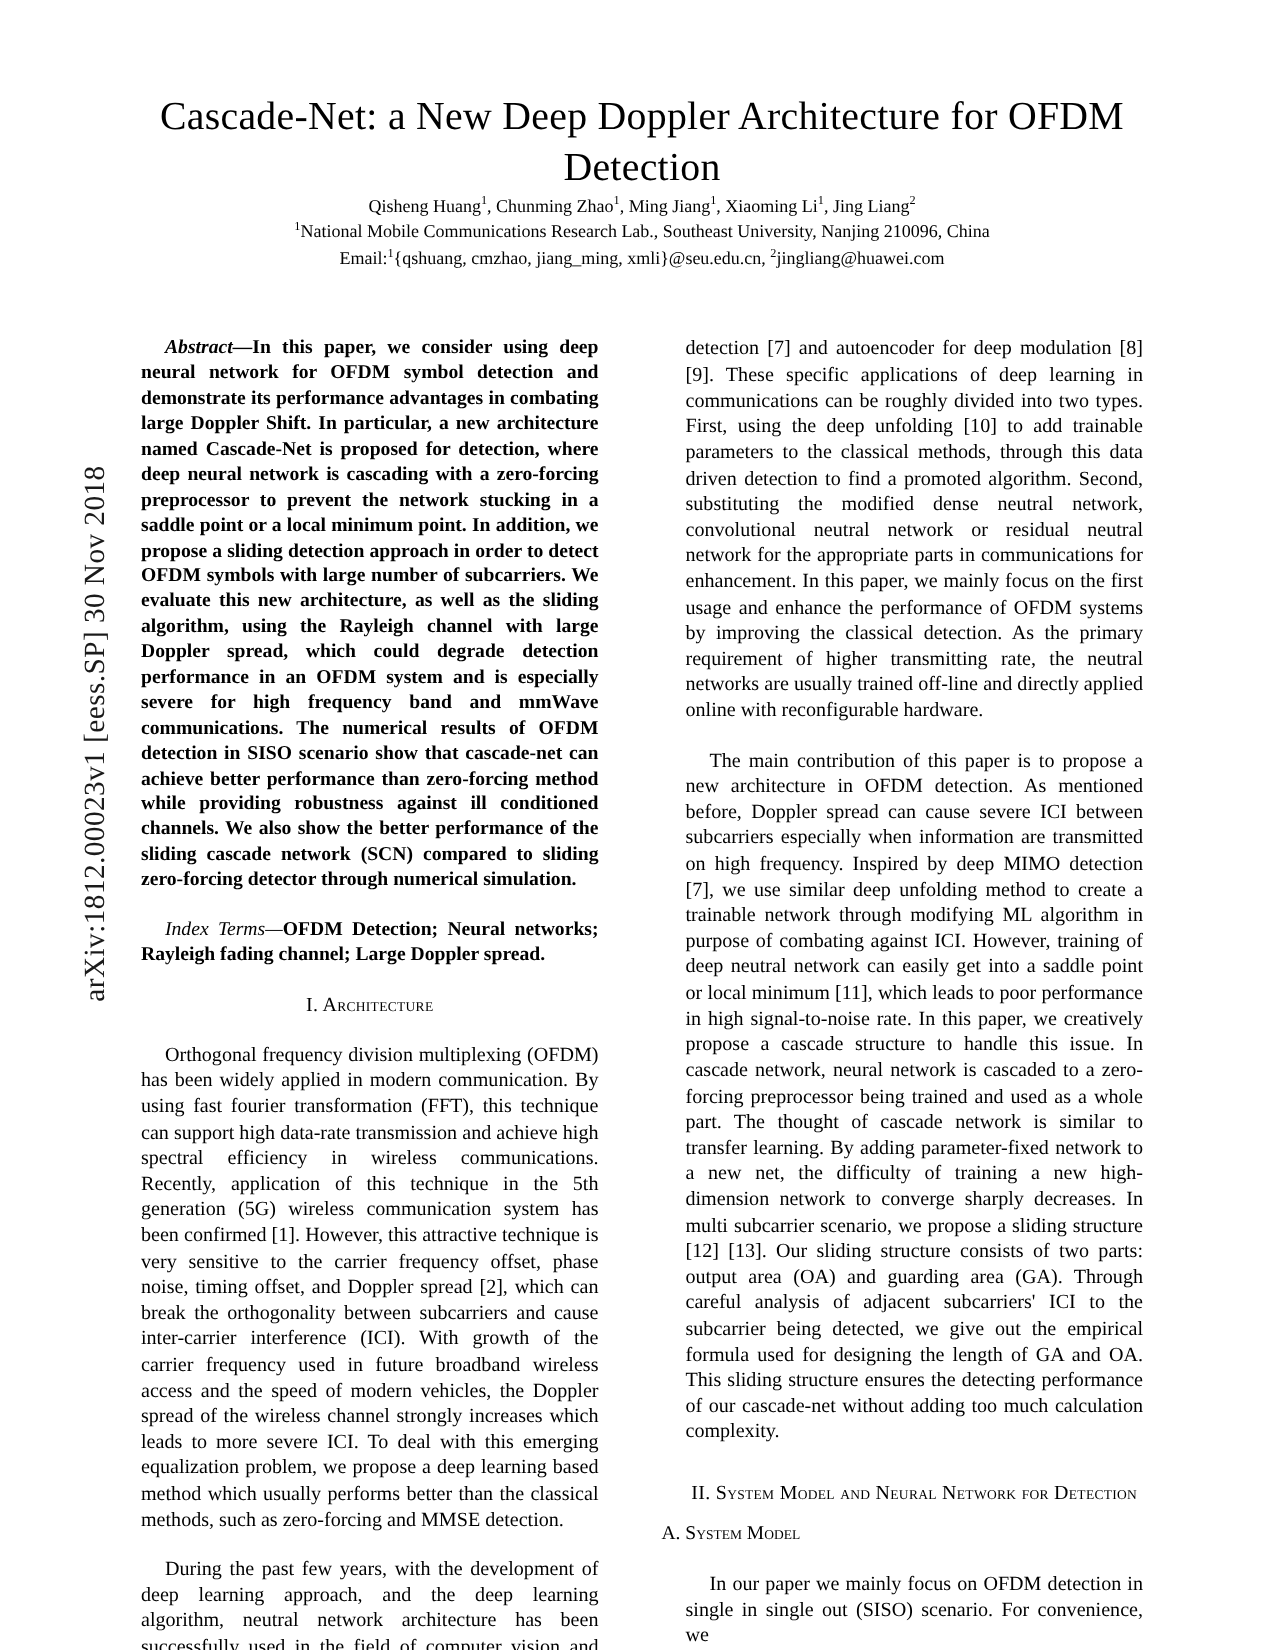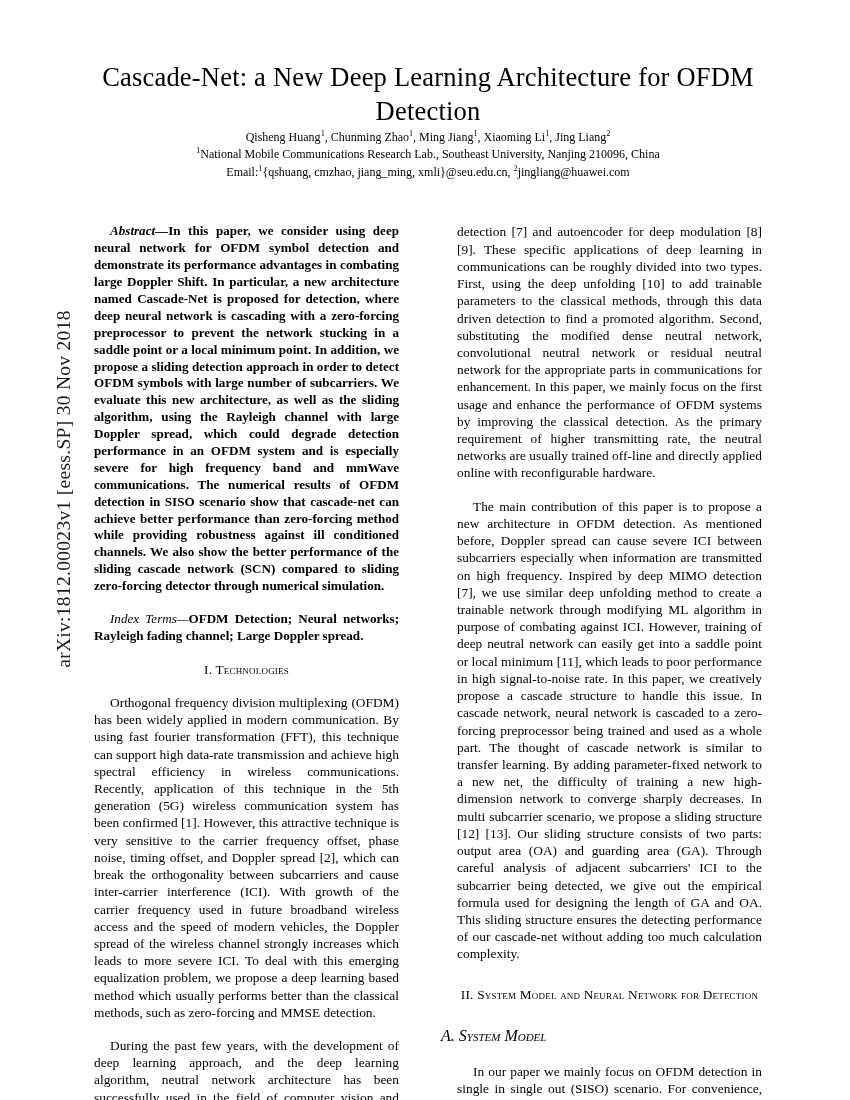--- a/index.html
+++ b/index.html
@@ -110,52 +110,51 @@
     font-size: 13.3px;
     margin: 13px 0 7px 0;
     font-variant: small-caps;
     letter-spacing: 0.2px;
   }
   .section-head.two-line {
     line-height: 1.25;
     margin-top: 24px;
   }
   .subsection-head {
-    font-size: 16px;
-    font-style: italic;
-    margin: 23px 0 5px 0;
+    font-size: 13px;
+    margin: 11px 0 5px 0;
     font-variant: small-caps;
   }
 </style>
 </head>
 <body>
 
 <div class="page">
 
   <div class="arxiv-stamp">arXiv:1812.00023v1  [eess.SP]  30 Nov 2018</div>
 
   <div class="content">
 
-    <h1 class="title">Cascade-Net: a New Deep Learning Architecture for OFDM Detection</h1>
+    <h1 class="title">Cascade-Net: a New Deep Doppler Architecture for OFDM Detection</h1>
 
     <div class="authors">
       <span class="line">Qisheng Huang<sup>1</sup>, Chunming Zhao<sup>1</sup>, Ming Jiang<sup>1</sup>, Xiaoming Li<sup>1</sup>, Jing Liang<sup>2</sup></span>
       <span class="line"><sup>1</sup>National Mobile Communications Research Lab., Southeast University, Nanjing 210096, China</span>
       <span class="line">Email:<sup>1</sup>{qshuang, cmzhao, jiang_ming, xmli}@seu.edu.cn, <sup>2</sup>jingliang@huawei.com</span>
     </div>
 
     <div class="cols">
 
       <div class="col">
 
         <p class="abstract"><span class="lead">Abstract—</span><span>In this paper, we consider using deep neural network for OFDM symbol detection and demonstrate its performance advantages in combating large Doppler Shift. In particular, a new architecture named Cascade-Net is proposed for detection, where deep neural network is cascading with a zero-forcing preprocessor to prevent the network stucking in a saddle point or a local minimum point. In addition, we propose a sliding detection approach in order to detect OFDM symbols with large number of subcarriers. We evaluate this new architecture, as well as the sliding algorithm, using the Rayleigh channel with large Doppler spread, which could degrade detection performance in an OFDM system and is especially severe for high frequency band and mmWave communications. The numerical results of OFDM detection in SISO scenario show that cascade-net can achieve better performance than zero-forcing method while providing robustness against ill conditioned channels. We also show the better performance of the sliding cascade network (SCN) compared to sliding zero-forcing detector through numerical simulation.</span></p>
 
         <p class="indexterms"><span class="lead">Index Terms—</span><span>OFDM Detection; Neural networks; Rayleigh fading channel; Large Doppler spread.</span></p>
 
-        <div class="section-head">I. Technologies</div>
+        <div class="section-head">I. Architecture</div>
 
         <p>Orthogonal frequency division multiplexing (OFDM) has been widely applied in modern communication. By using fast fourier transformation (FFT), this technique can support high data-rate transmission and achieve high spectral efficiency in wireless communications. Recently, application of this technique in the 5th generation (5G) wireless communication system has been confirmed [1]. However, this attractive technique is very sensitive to the carrier frequency offset, phase noise, timing offset, and Doppler spread [2], which can break the orthogonality between subcarriers and cause inter-carrier interference (ICI). With growth of the carrier frequency used in future broadband wireless access and the speed of modern vehicles, the Doppler spread of the wireless channel strongly increases which leads to more severe ICI. To deal with this emerging equalization problem, we propose a deep learning based method which usually performs better than the classical methods, such as zero-forcing and MMSE detection.</p>
 
         <p>During the past few years, with the development of deep learning approach, and the deep learning algorithm, neutral network architecture has been successfully used in the field of computer vision and language processing, given its expressive capacity and convenient optimization capability [3]. Particularly, many practical deep learning models for physical layer communication come out, such like deep channel estimation [4], deep channel decoding [5] [6], deep MIMO</p>
 
       </div>
 
       <div class="col">
 
         <p style="text-indent:0">detection [7] and autoencoder for deep modulation [8] [9]. These specific applications of deep learning in communications can be roughly divided into two types. First, using the deep unfolding [10] to add trainable parameters to the classical methods, through this data driven detection to find a promoted algorithm. Second, substituting the modified dense neutral network, convolutional neutral network or residual neutral network for the appropriate parts in communications for enhancement. In this paper, we mainly focus on the first usage and enhance the performance of OFDM systems by improving the classical detection. As the primary requirement of higher transmitting rate, the neutral networks are usually trained off-line and directly applied online with reconfigurable hardware.</p>

